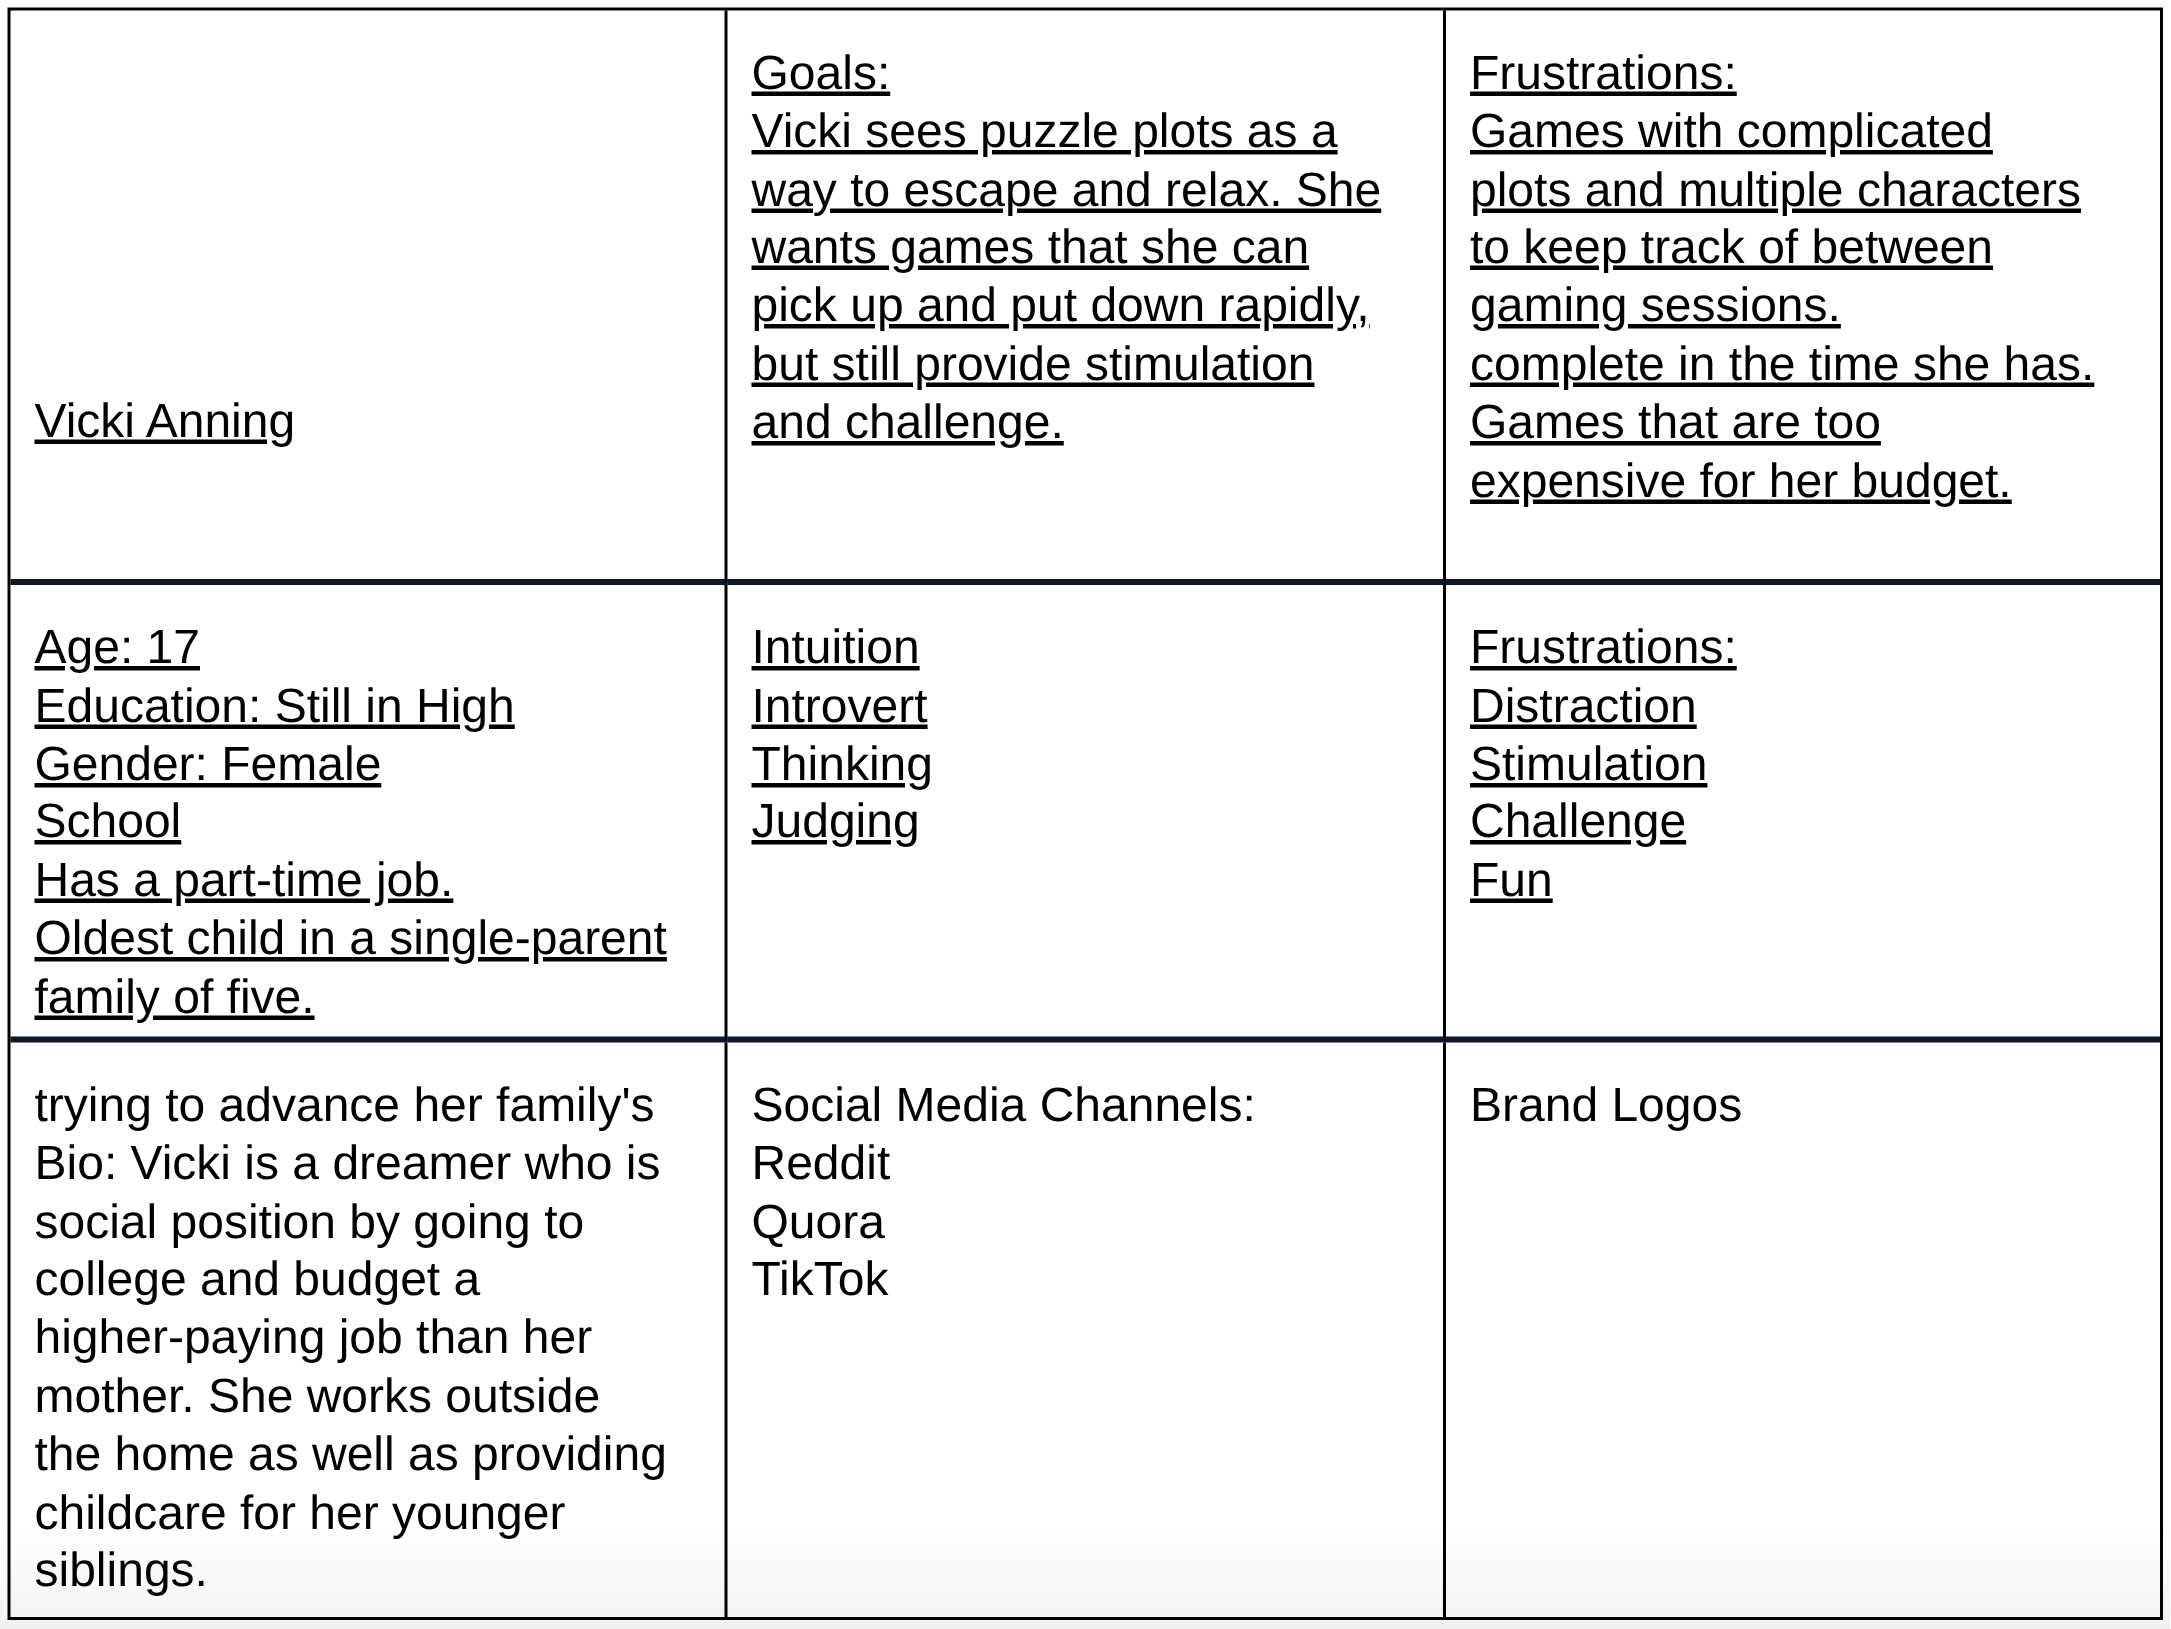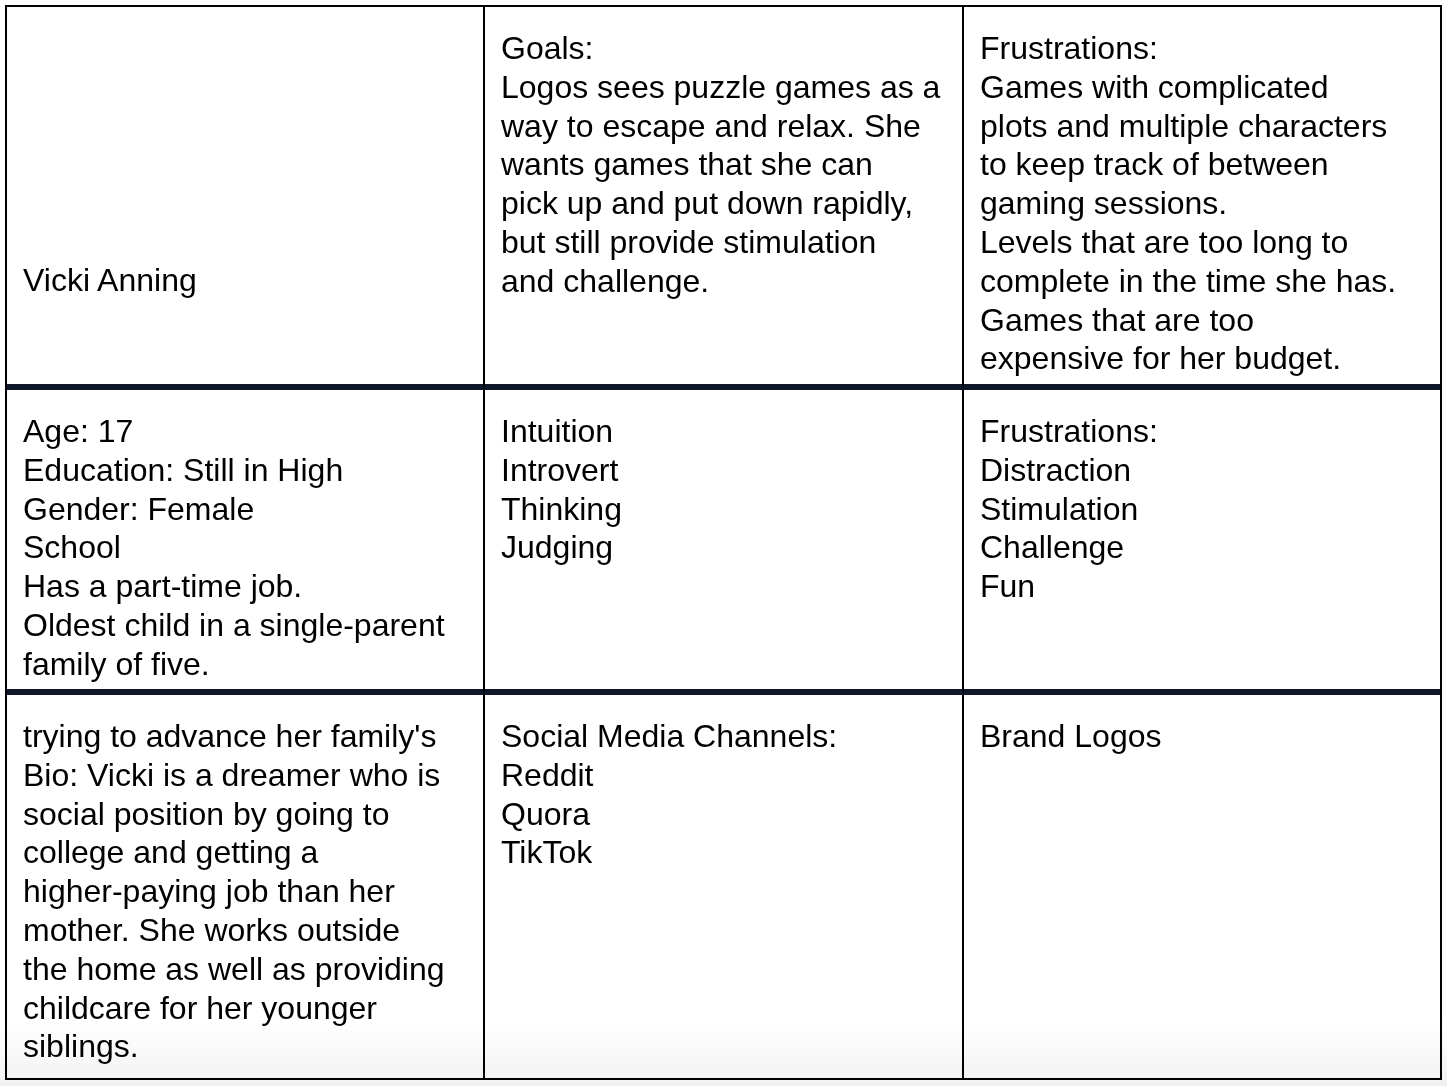--- a/index.html
+++ b/index.html
@@ -41,21 +41,22 @@
       padding: 22px 14px 0 16px;
       font-size: 32px;
       line-height: 38.8px;
       white-space: nowrap;
       overflow: hidden;
     }
     .cell.col-1, .cell.col-2 {
       border-right: 2px solid #000000;
     }
     .cell.row-1, .cell.row-2 {
-      border-bottom: 6px solid #0f172a;
+      border-bottom: 4px solid #0f172a;
+      text-decoration: underline;
     }
     .cell.name-cell {
       padding-top: 254px;
     }
     .line {
       display: block;
     }
   </style>
 </head>
 <body>
@@ -63,35 +64,34 @@
 <div class="page-shade"></div>
 
 <div class="persona-table">
 
   <div class="cell col-1 row-1 name-cell">
     <span class="line">Vicki Anning</span>
   </div>
 
   <div class="cell col-2 row-1">
     <span class="line">Goals:</span>
-    <span class="line">Logos sees puzzle games as a</span>
+    <span class="line">Vicki sees puzzle plots as a</span>
     <span class="line">way to escape and relax. She</span>
     <span class="line">wants games that she can</span>
     <span class="line">pick up and put down rapidly,</span>
     <span class="line">but still provide stimulation</span>
     <span class="line">and challenge.</span>
   </div>
 
   <div class="cell col-3 row-1">
     <span class="line">Frustrations:</span>
     <span class="line">Games with complicated</span>
     <span class="line">plots and multiple characters</span>
     <span class="line">to keep track of between</span>
     <span class="line">gaming sessions.</span>
-    <span class="line">Levels that are too long to</span>
     <span class="line">complete in the time she has.</span>
     <span class="line">Games that are too</span>
     <span class="line">expensive for her budget.</span>
   </div>
 
   <div class="cell col-1 row-2">
     <span class="line">Age: 17</span>
     <span class="line">Education: Still in High</span>
     <span class="line">Gender: Female</span>
     <span class="line">School</span>
@@ -112,21 +112,21 @@
     <span class="line">Distraction</span>
     <span class="line">Stimulation</span>
     <span class="line">Challenge</span>
     <span class="line">Fun</span>
   </div>
 
   <div class="cell col-1 row-3">
     <span class="line">trying to advance her family's</span>
     <span class="line">Bio: Vicki is a dreamer who is</span>
     <span class="line">social position by going to</span>
-    <span class="line">college and getting a</span>
+    <span class="line">college and budget a</span>
     <span class="line">higher-paying job than her</span>
     <span class="line">mother. She works outside</span>
     <span class="line">the home as well as providing</span>
     <span class="line">childcare for her younger</span>
     <span class="line">siblings.</span>
   </div>
 
   <div class="cell col-2 row-3">
     <span class="line">Social Media Channels:</span>
     <span class="line">Reddit</span>

